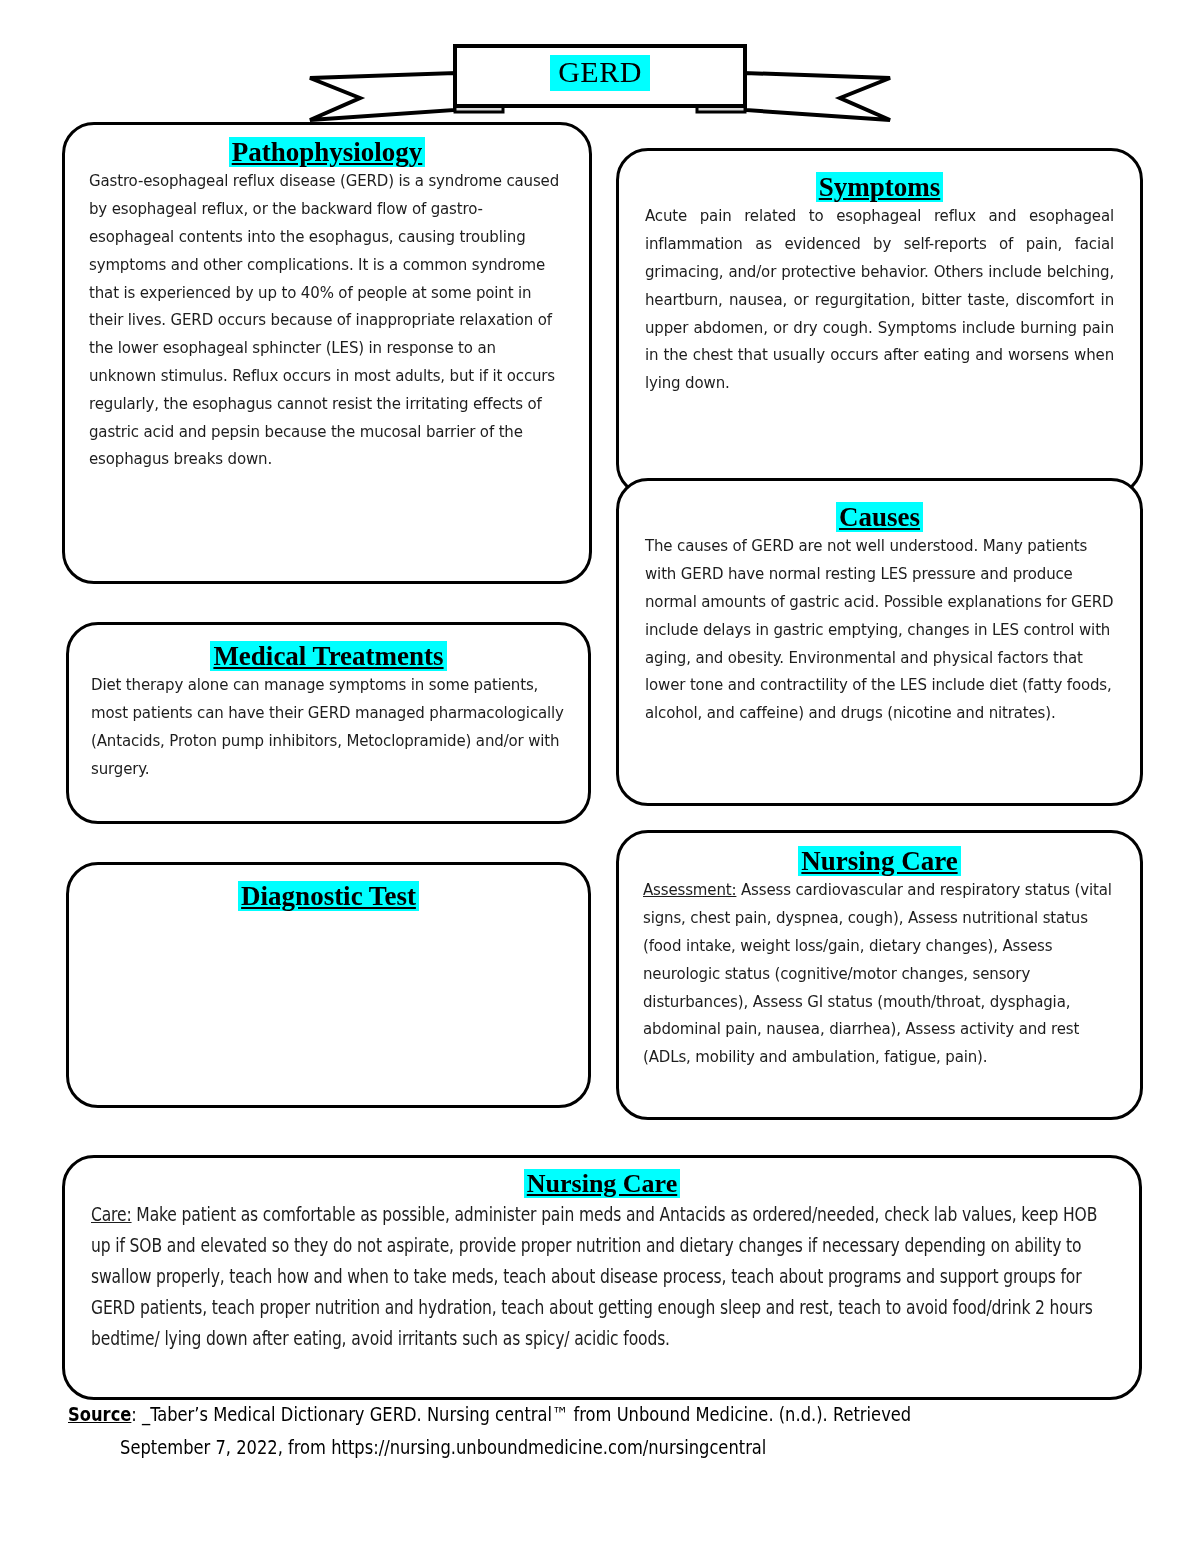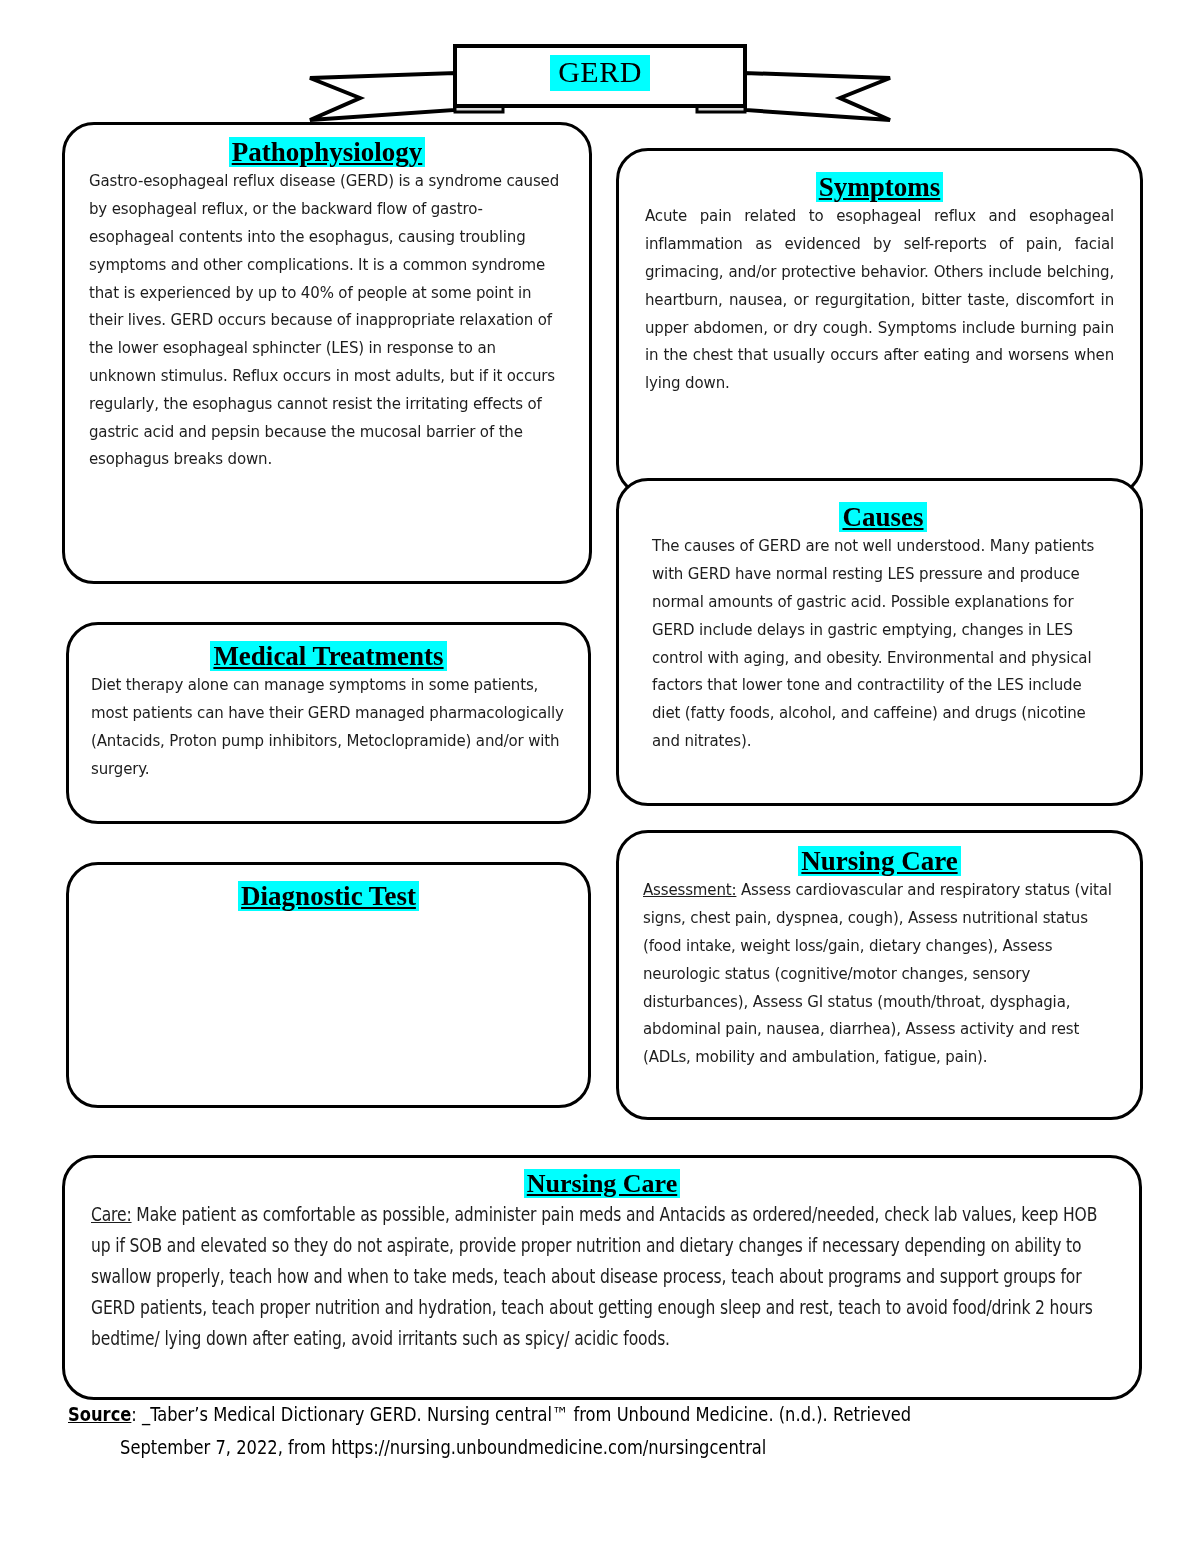--- a/index.html
+++ b/index.html
@@ -84,21 +84,21 @@
   }
   .body-text.justify { text-align: justify; }
   .body-text .lead {
     font-weight: normal;
     text-decoration: underline;
   }
 
   
   #box-patho      { left: 62px;  top: 122px;  width: 530px; height: 462px; }
   #box-symptoms   { left: 616px; top: 148px;  width: 527px; height: 348px; }
-  #box-causes     { left: 616px; top: 478px;  width: 527px; height: 328px; padding-left: 7px; }
+  #box-causes     { left: 616px; top: 478px;  width: 527px; height: 328px; }
   #box-medical    { left: 66px;  top: 622px;  width: 525px; height: 202px; }
   #box-diagnostic { left: 66px;  top: 862px;  width: 525px; height: 246px; }
   #box-nursing-a  { left: 616px; top: 830px;  width: 527px; height: 290px; }
   #box-nursing-c  { left: 62px;  top: 1155px; width: 1080px; height: 245px; }
 
   #box-patho .box-inner      { padding-top: 13px; }
   #box-symptoms .box-inner   { padding: 22px 26px 10px 26px; }
   #box-causes .box-inner     { padding: 22px 26px 10px 26px; }
   #box-medical .box-inner    { padding: 17px 22px 10px 22px; }
   #box-diagnostic .box-inner { padding: 17px 22px 10px 22px; }

